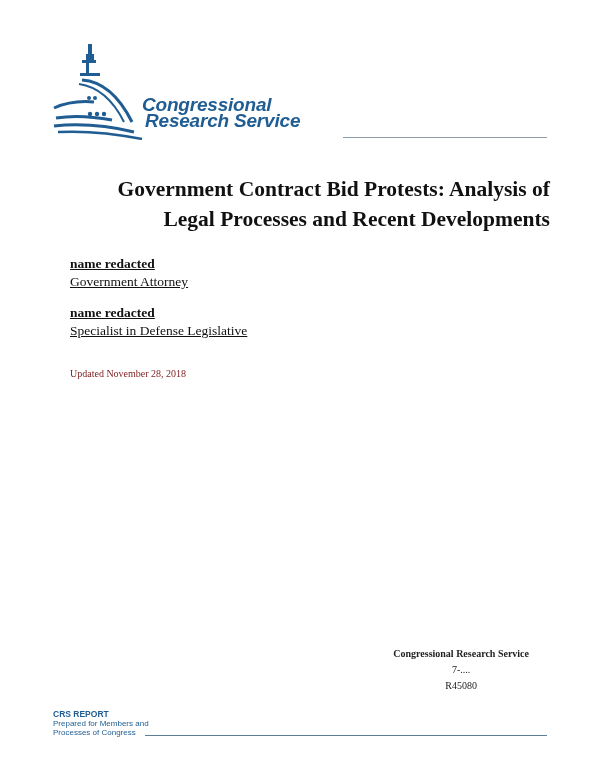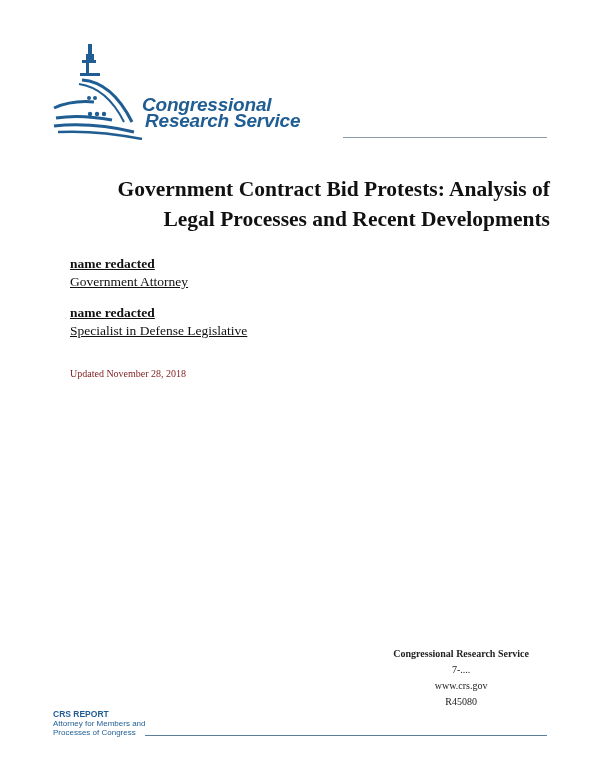--- a/index.html
+++ b/index.html
@@ -86,23 +86,22 @@
   <div class="author author-2">
     <span class="name">name redacted</span>
     <span class="role">Specialist in Defense Legislative</span>
   </div>
 
   <div class="updated">Updated November 28, 2018</div>
 
   <div class="crs-info">
     <div class="org">Congressional Research Service</div>
     <div>7-....</div>
-    <div>www.crs.gov</div>
     <div>R45080</div>
   </div>
 
   <div class="footer">
     <div class="report">CRS REPORT</div>
-    <div>Attorney for Members and</div>
+    <div>Prepared for Members and</div>
     <div>Processes of Congress</div>
   </div>
   <div class="footer-rule"></div>
 </div>
 
 </body></html>

